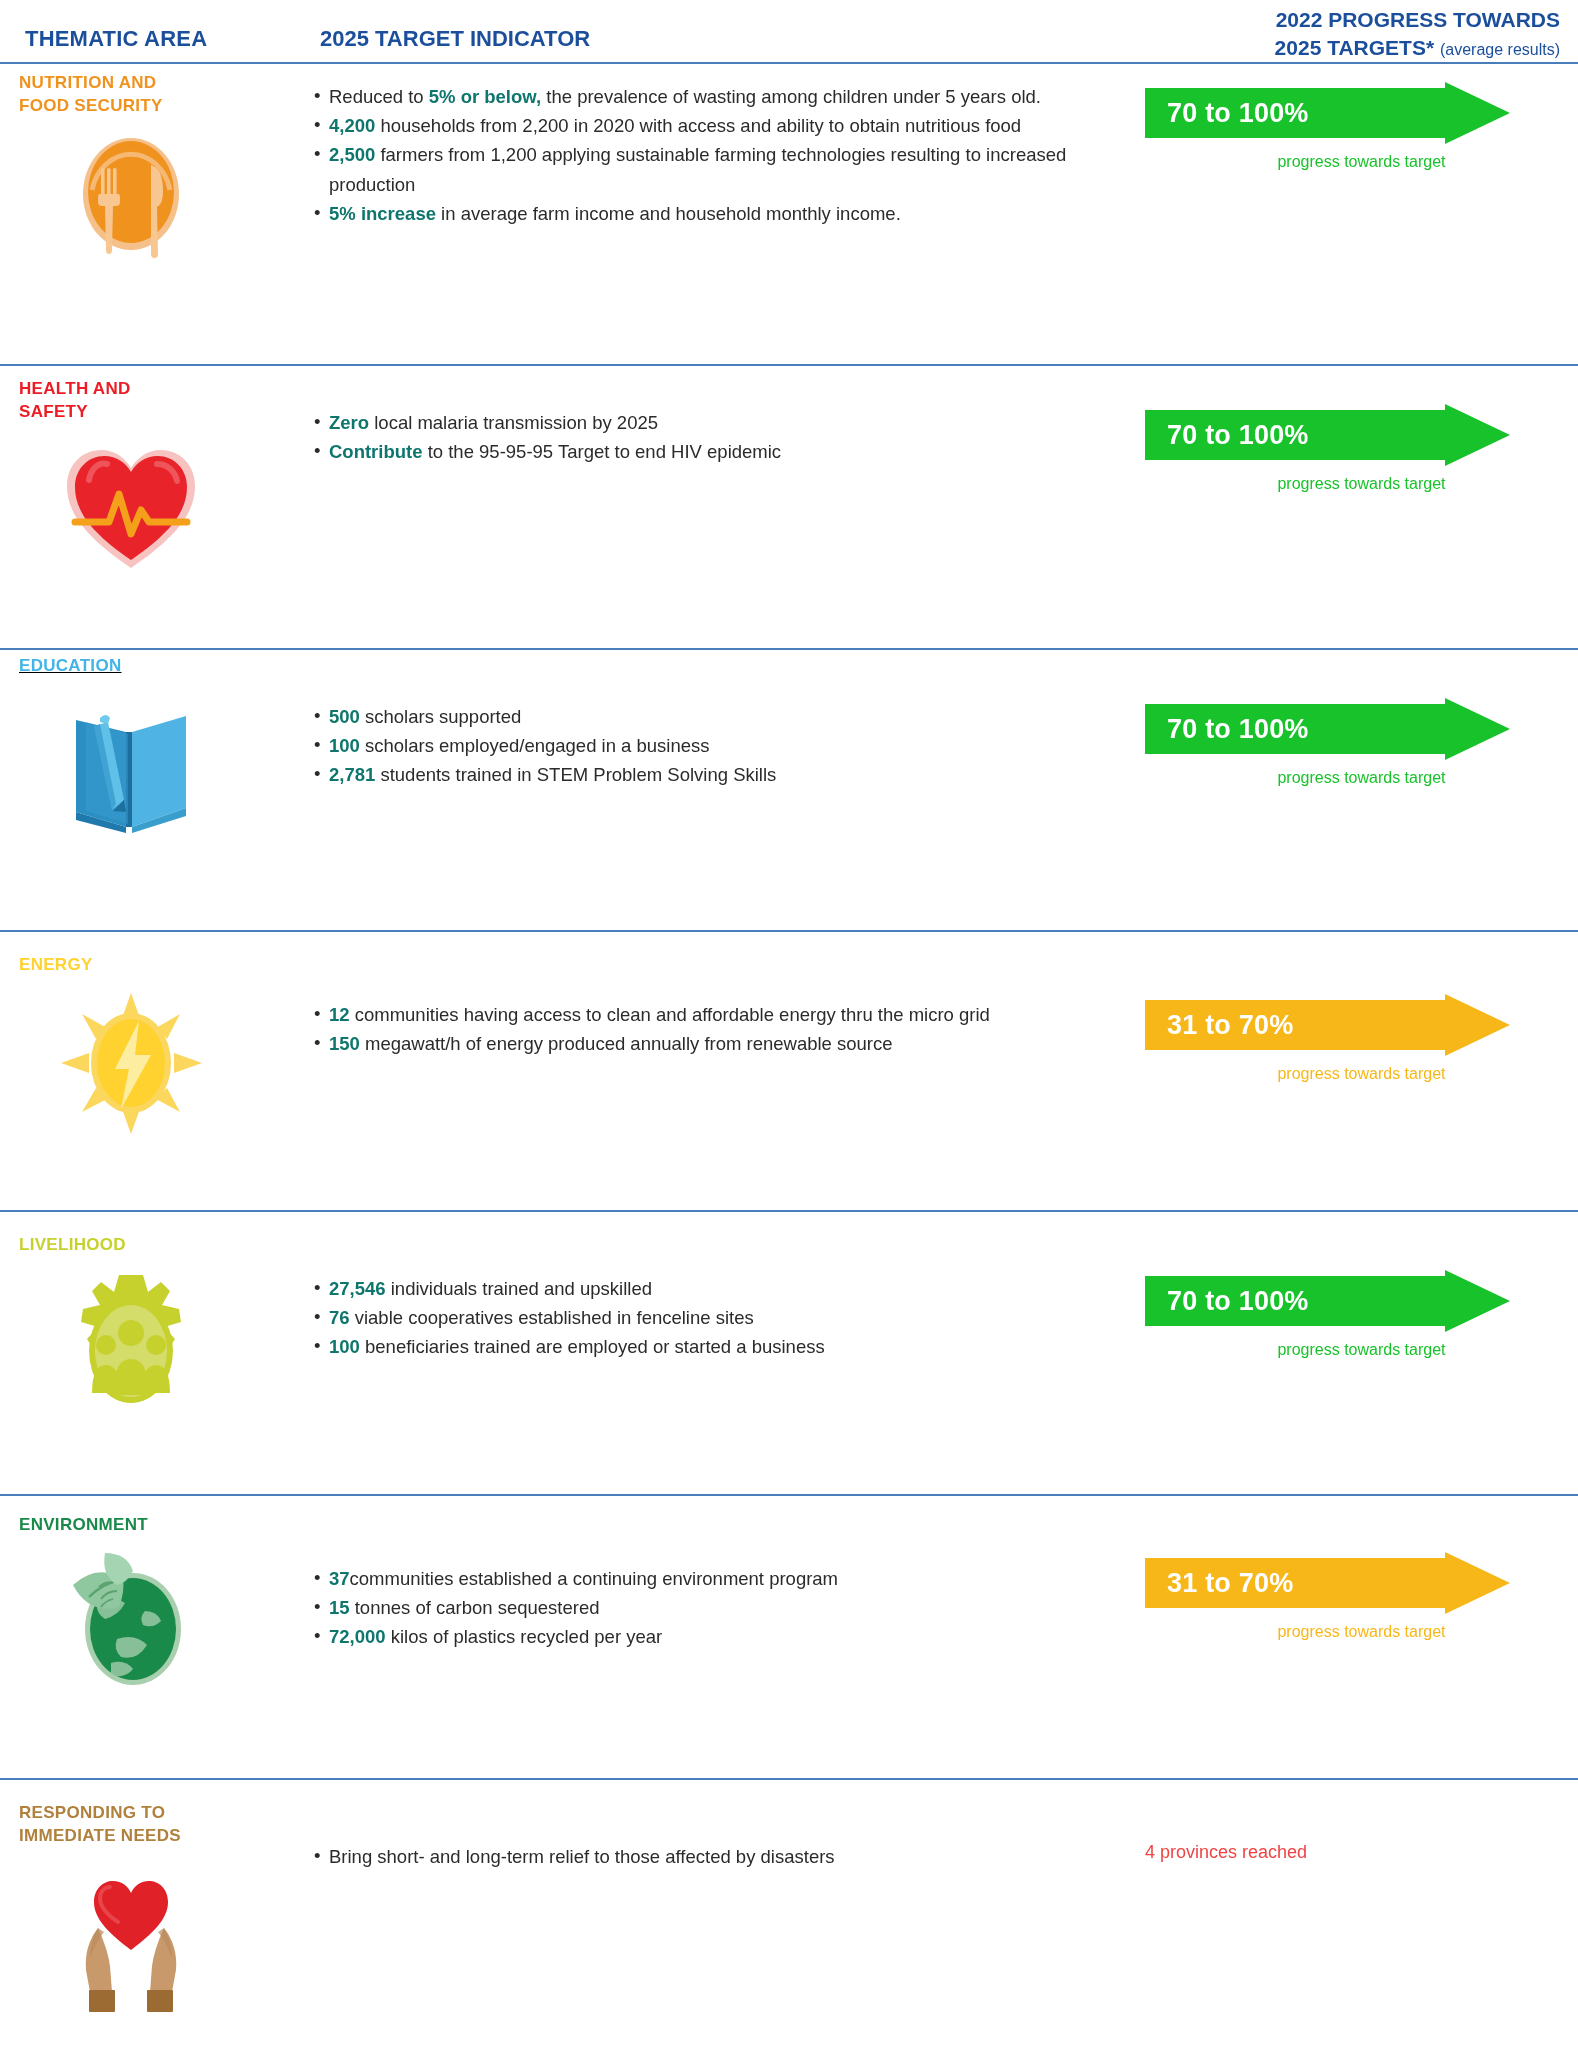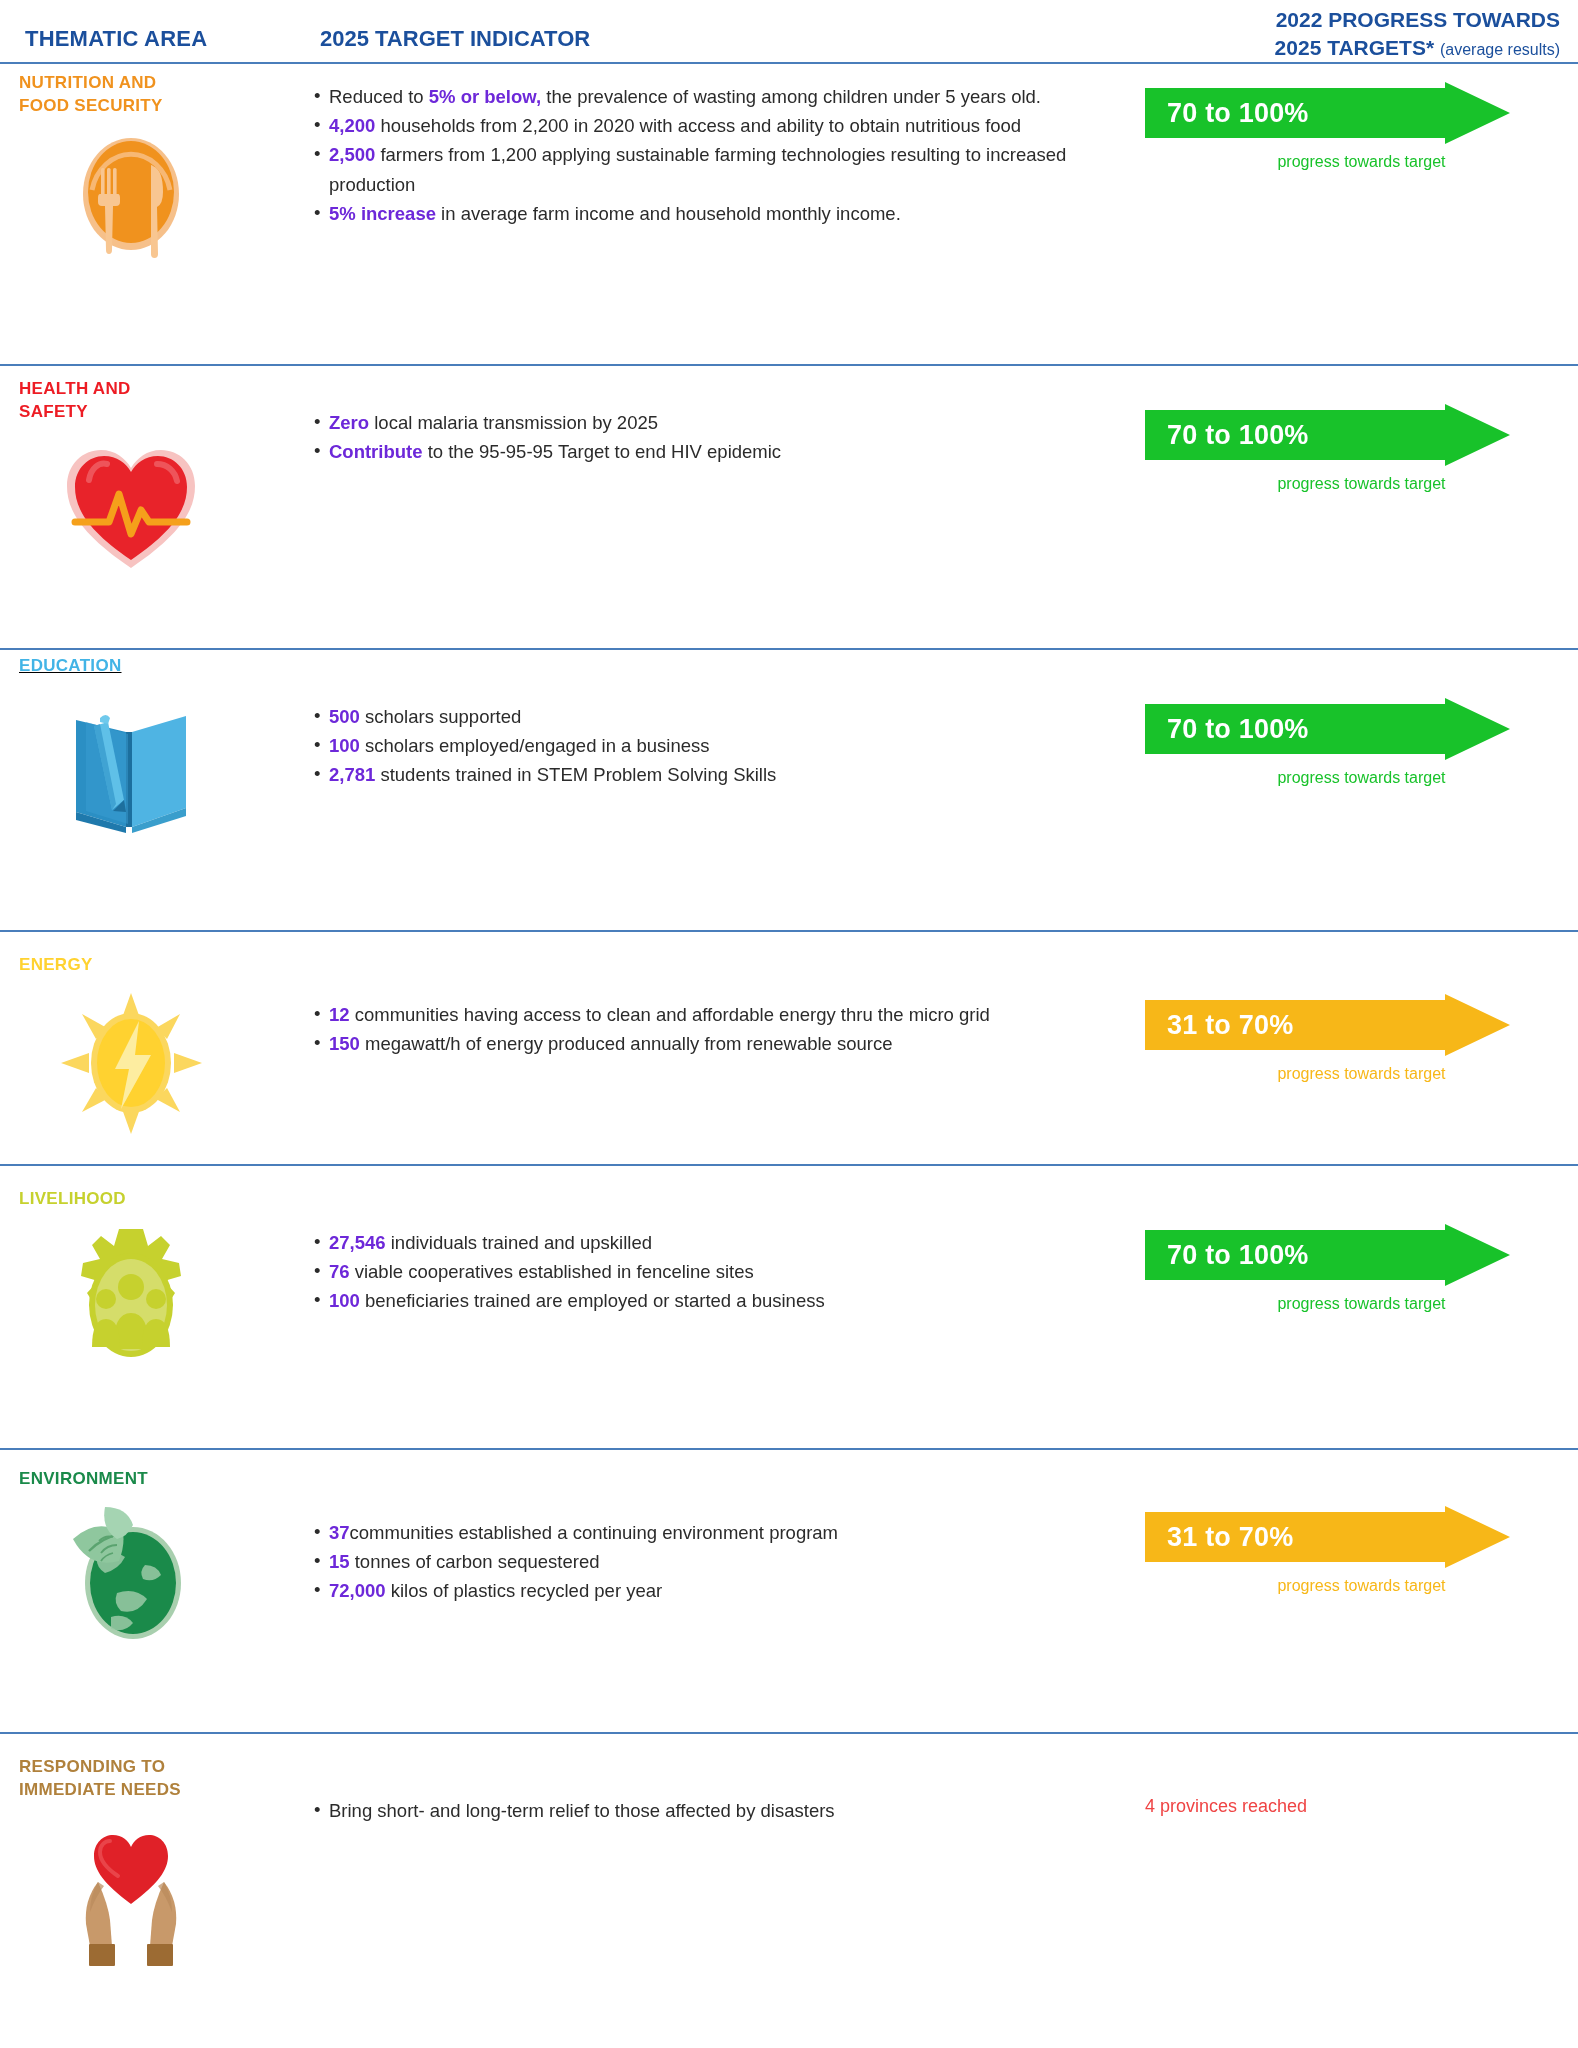--- a/index.html
+++ b/index.html
@@ -92,21 +92,21 @@
     color: #2b2b2b;
     font-weight: 300;
   }
   .bullets li::before {
     content: "\2022";
     position: absolute;
     left: 2px;
     top: -1px;
     color: #2b2b2b;
   }
-  .bullets li b { font-weight: bold; color: #6d28d9; }
+  .bullets li b { font-weight: bold; color: #0f766e; }
 
   .col-progress {
     position: absolute;
     left: 1145px;
     width: 433px;
   }
   .arrow {
     position: relative;
     height: 62px;
     display: flex;
@@ -245,21 +245,21 @@
         <div class="arrow">
           <svg width="365" height="62" viewBox="0 0 365 62">
     <path d="M0 6 H300 V0 L365 31 L300 62 V56 H0 Z" fill="#18c22a"></path>
   </svg>
           <span class="pct">70 to 100%</span>
         </div>
         <div class="arrow-caption" style="color: rgb(24, 194, 42);">progress towards target</div>
       </div>
     </div>
     <div class="divider"></div>
-    <div class="row" style="height: 232px;">
+    <div class="row" style="height: 278px;">
       <div class="col-theme" style="top: 22px;">
         <div class="theme-label" style="color: rgb(255, 210, 48);">ENERGY</div>
         <div class="icon-wrap">
           <svg width="145" height="145" viewBox="0 0 145 145">
         <g fill="#fbd75e">
           <polygon points="72,2 82,30 62,30"></polygon>
           <polygon points="72,143 82,115 62,115"></polygon>
           <polygon points="2,72 30,62 30,82"></polygon>
           <polygon points="143,72 115,62 115,82"></polygon>
           <polygon points="23,23 48,37 37,48"></polygon>

